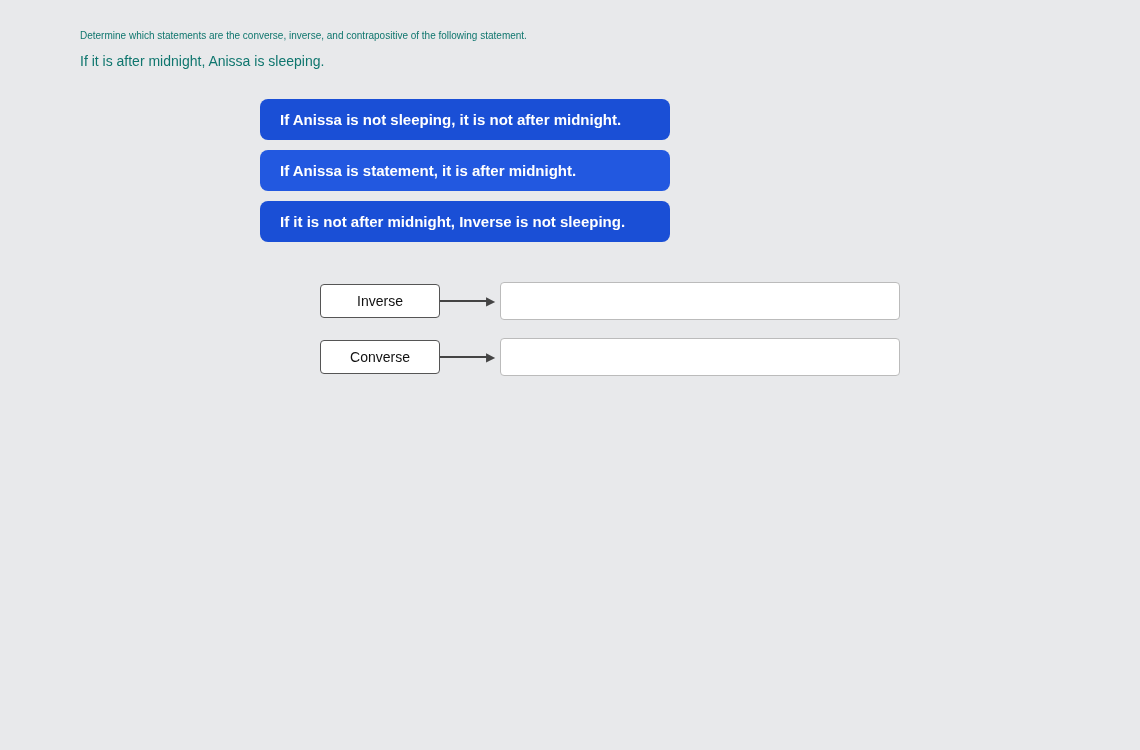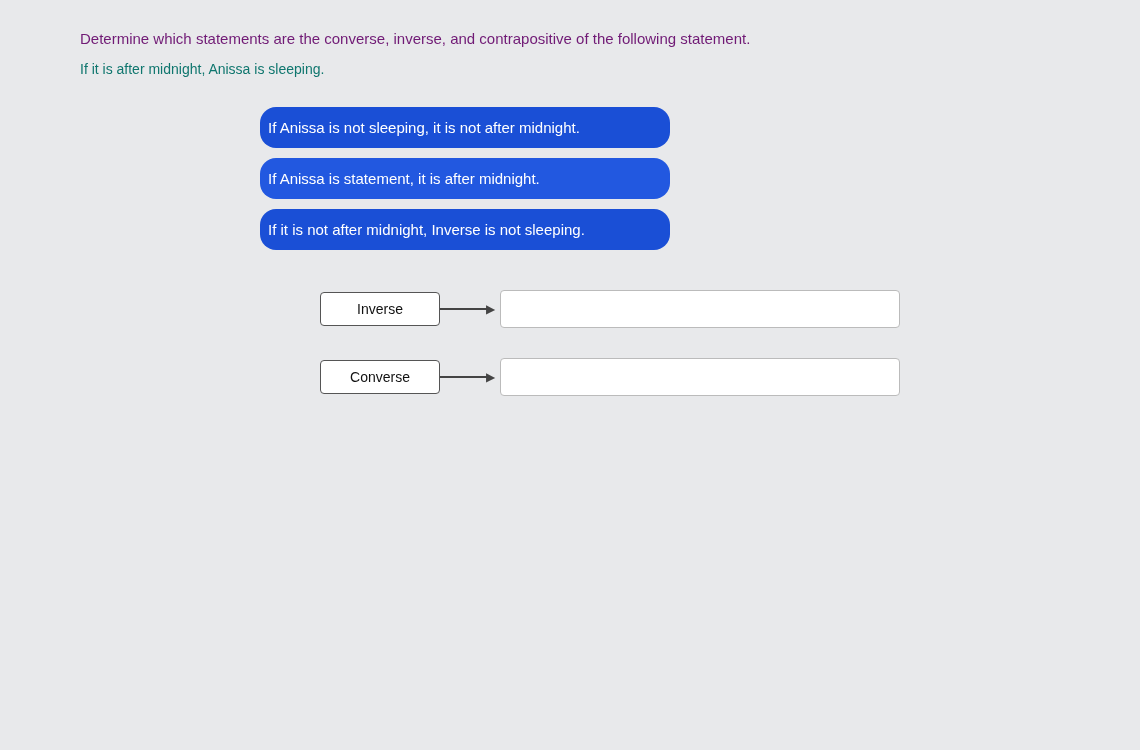--- a/index.html
+++ b/index.html
@@ -10,56 +10,57 @@
       color: #111;
       width: 1140px;
       min-height: 750px;
     }
     .page-container {
       background-color: #e8e9eb;
       min-height: 750px;
       padding: 28px 60px 40px 80px;
     }
     .instructions {
-      font-size: 15px;
-      color: #701a75;
+      font-size: 10px;
+      color: #0f766e;
       margin-bottom: 10px;
       line-height: 1.5;
     }
     .original-statement {
       font-size: 14px;
       color: #0f766e;
       margin-bottom: 30px;
     }
     .cards-section {
       display: flex;
       flex-direction: column;
       align-items: flex-start;
       margin-left: 180px;
       gap: 10px;
       margin-bottom: 40px;
     }
     .statement-card {
       background-color: #1a4fd6;
       color: white;
       font-size: 15px;
-      padding: 12px 8px;
-      border-radius: 16px;
+      padding: 12px 20px;
+      border-radius: 8px;
       cursor: pointer;
       user-select: none;
       width: 410px;
       text-align: left;
+      font-weight: bold;
     }
     .statement-card.lighter {
       background-color: #2258e0;
     }
     .mapping-section {
       display: flex;
       flex-direction: column;
-      gap: 30px;
+      gap: 18px;
       margin-left: 240px;
     }
     .mapping-row {
       display: flex;
       align-items: center;
       gap: 0;
     }
     .mapping-label {
       border: 1.5px solid #555;
       background-color: white;

